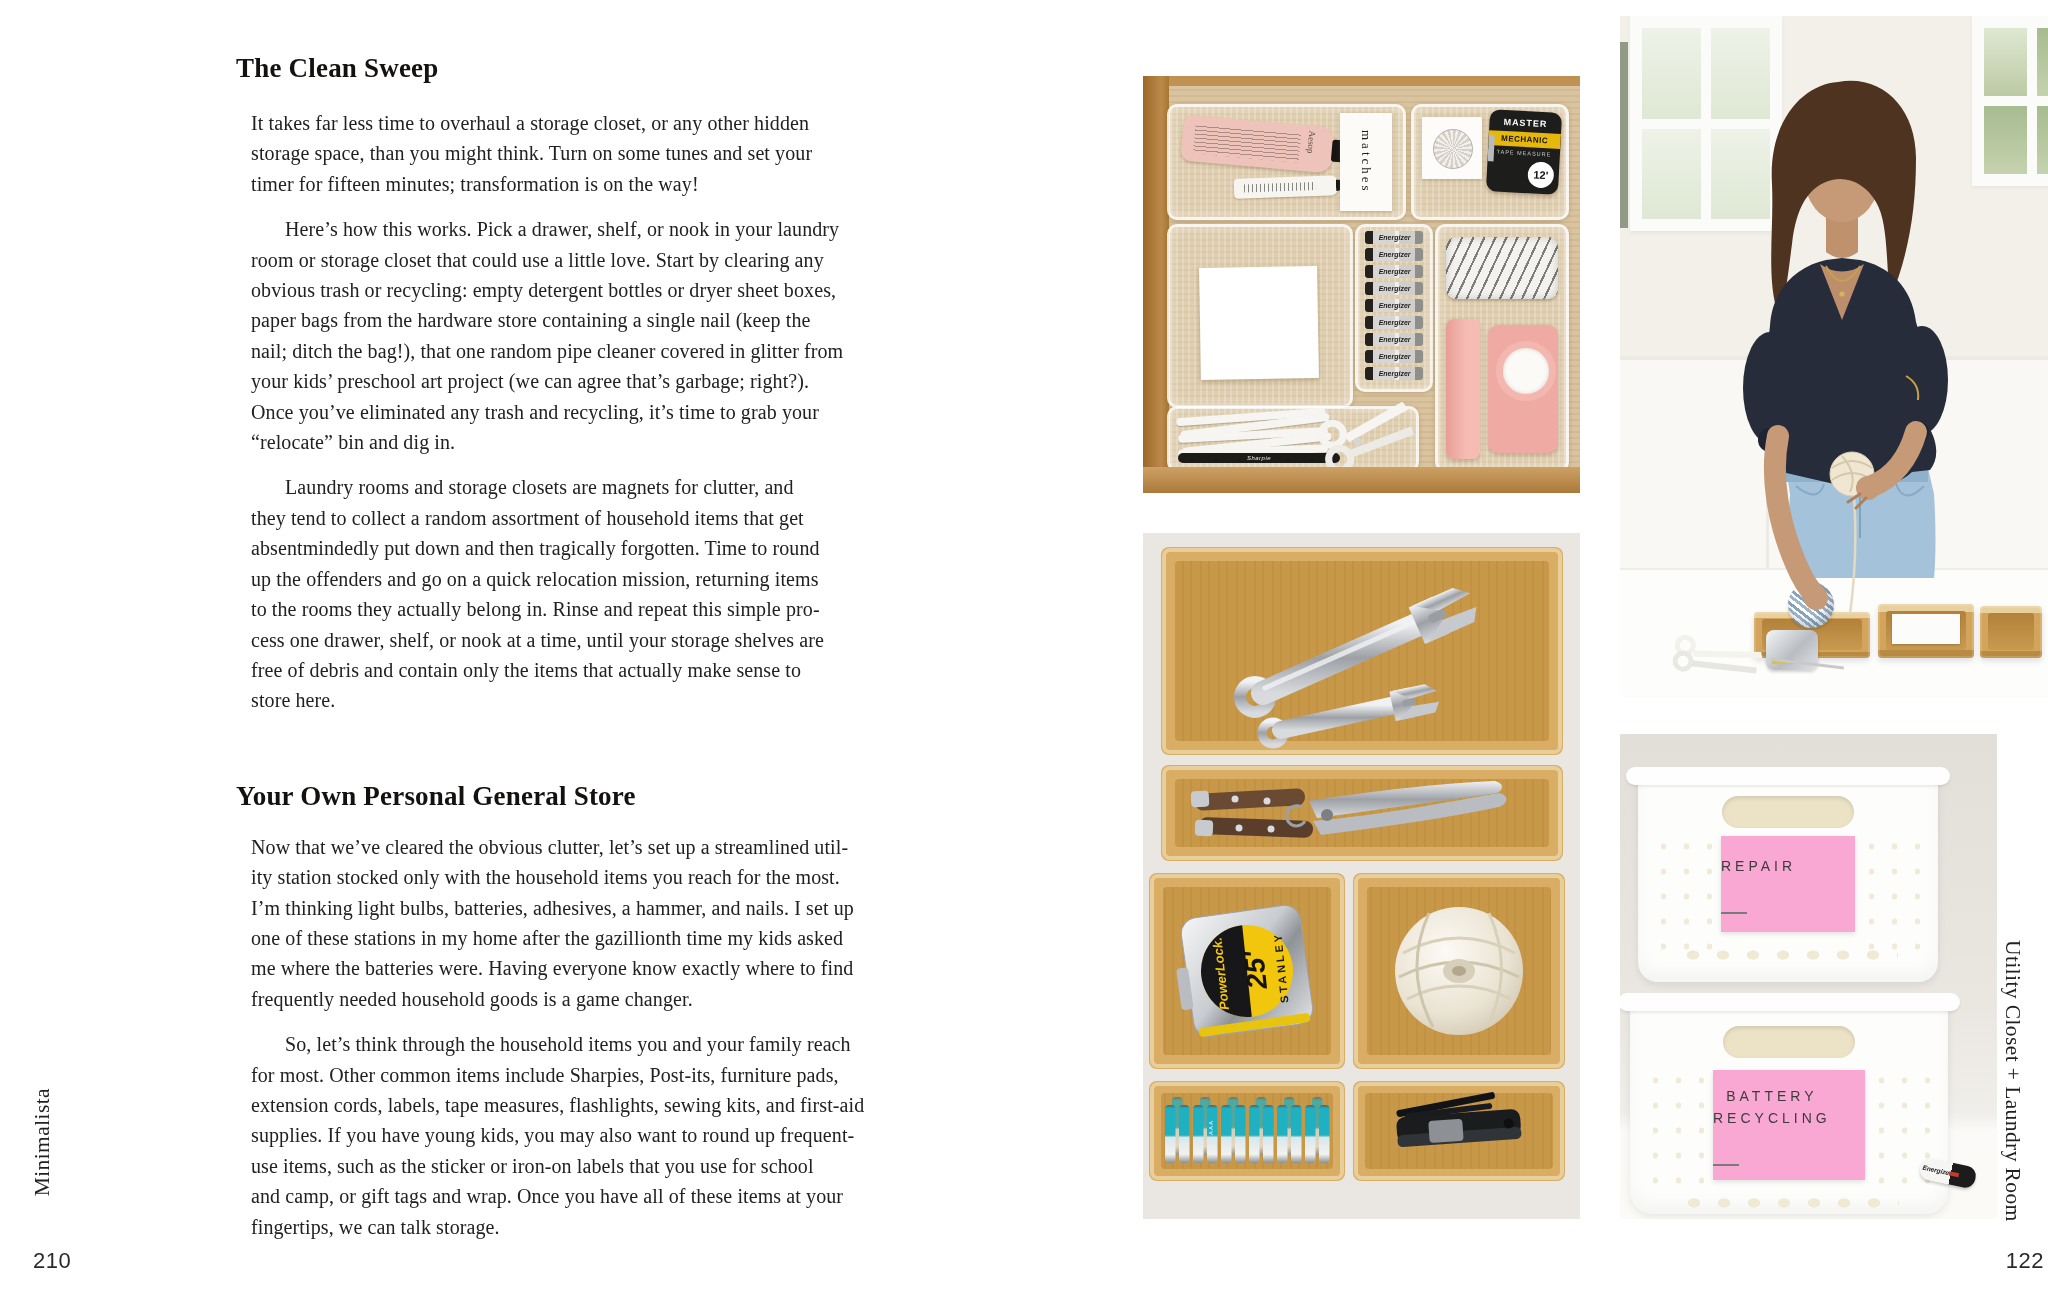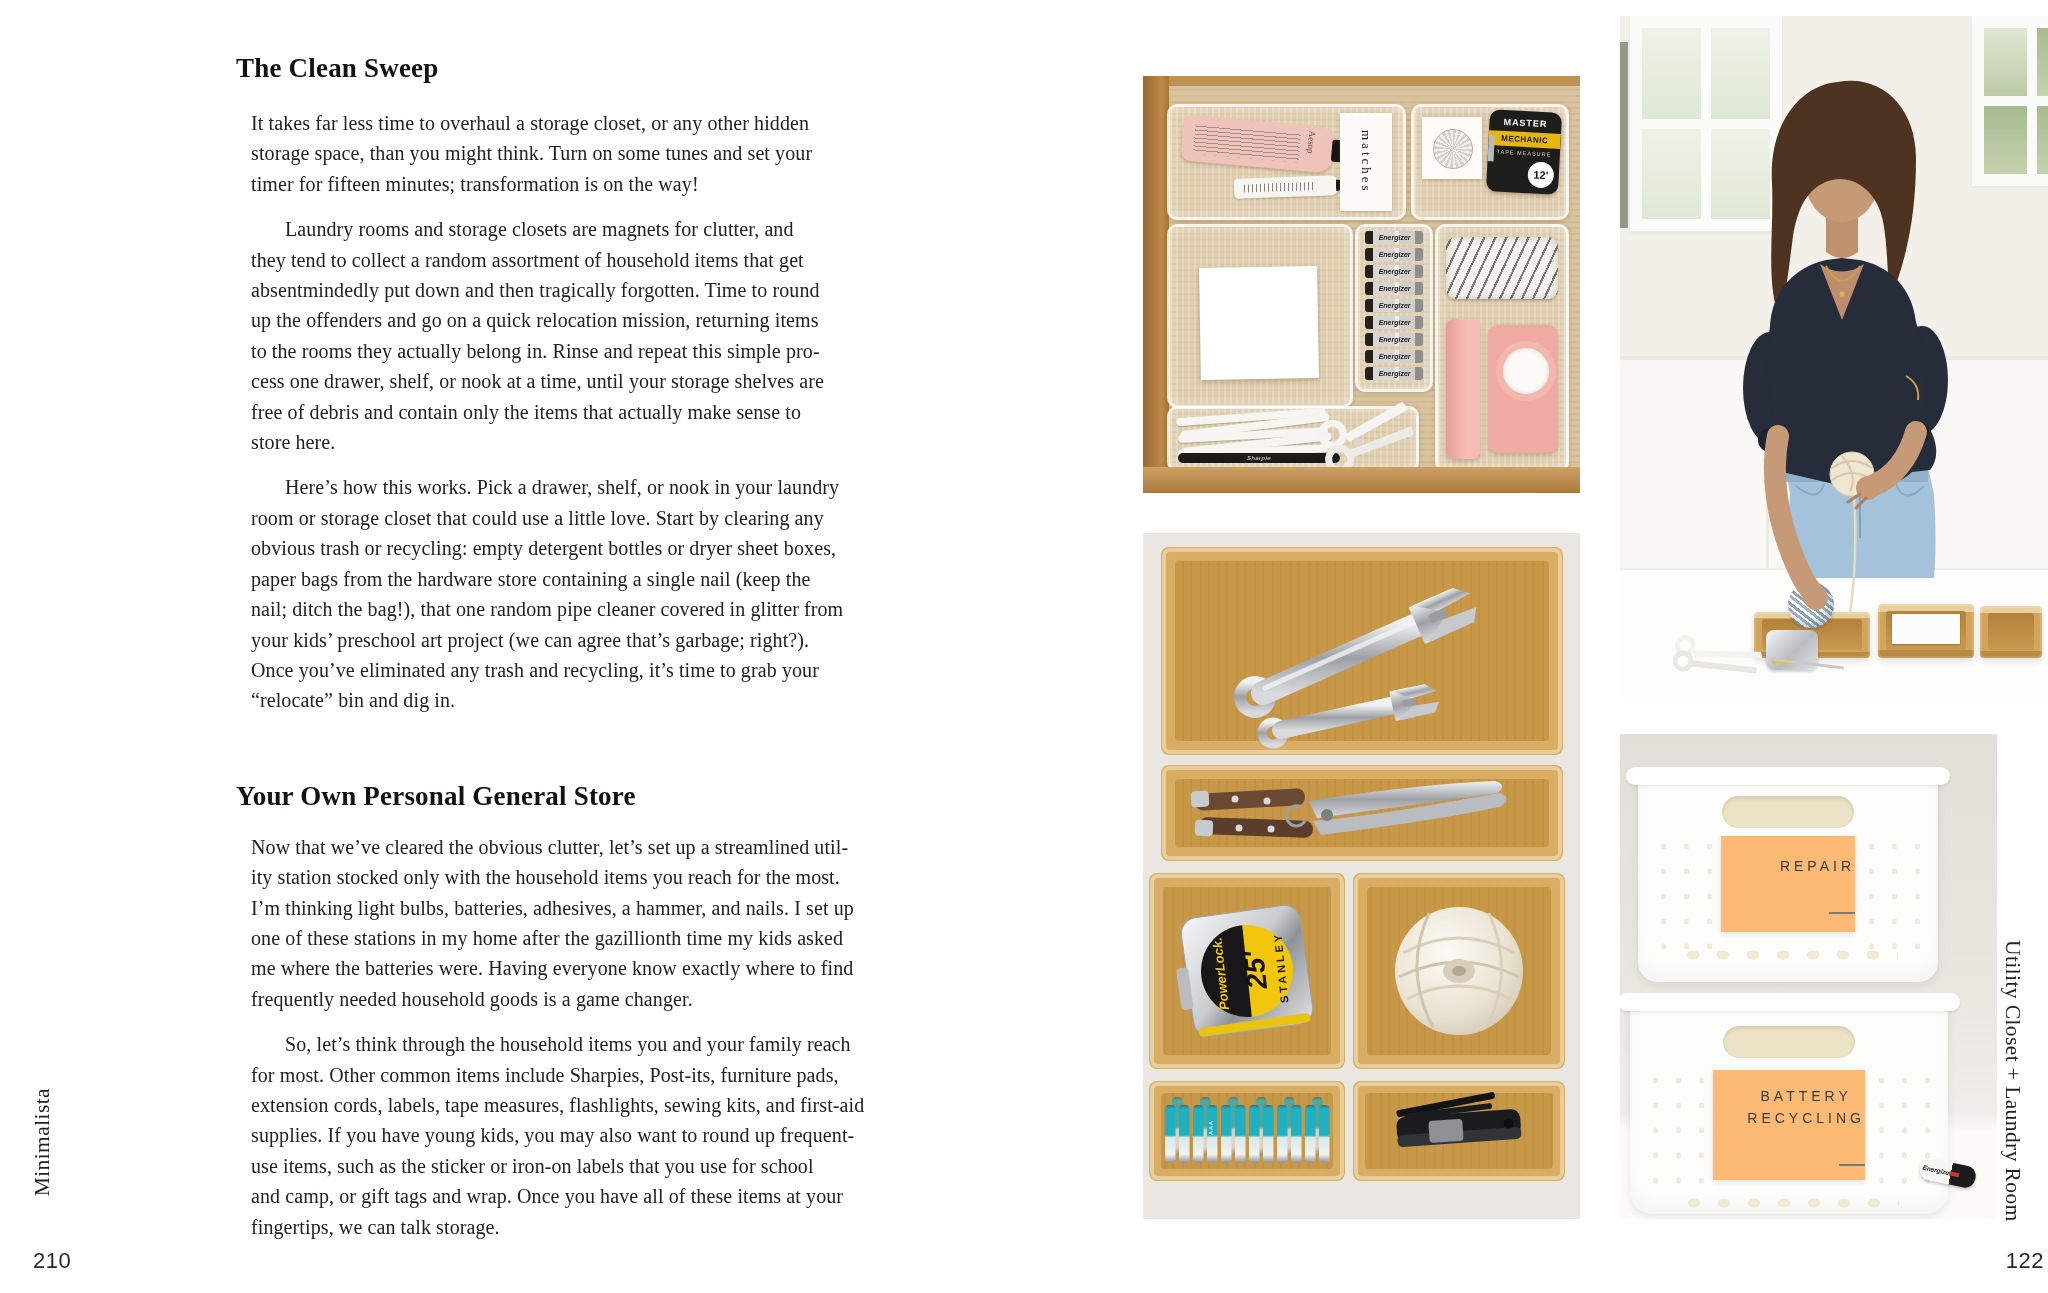--- a/index.html
+++ b/index.html
@@ -130,22 +130,22 @@
            background:linear-gradient(180deg,#e2ded8 0%,#eae7e1 55%,#f0eeea 78%,#fbfaf8 82%);}
   .pd-table{position:absolute;left:0;bottom:0;width:100%;height:62px;background:#fbfaf7;}
   .bin{position:absolute;background:#fdfdfc;box-shadow:0 3px 8px rgba(0,0,0,.08), inset 0 -10px 16px rgba(0,0,0,.035);}
   .bin-t{left:18px;top:42px;width:300px;height:206px;border-radius:8px 8px 20px 20px;}
   .bin-b{left:10px;top:268px;width:318px;height:212px;border-radius:6px 6px 22px 22px;}
   .bin-rim{position:absolute;left:-12px;right:-12px;top:-9px;height:18px;background:#fefefe;border-radius:9px;
            box-shadow:0 2px 3px rgba(0,0,0,.08);}
   .handle{position:absolute;left:50%;transform:translateX(-50%);width:132px;height:32px;border-radius:16px;
           background:#ece3c6;box-shadow:inset 0 2px 4px rgba(0,0,0,.12);}
   .bin-t .handle{top:20px;} .bin-b .handle{top:24px;}
-  .plate{position:absolute;left:50%;transform:translateX(-50%);background:#fdba74;
-         box-shadow:0 2px 5px rgba(0,0,0,.12);display:flex;flex-direction:column;align-items:flex-end;justify-content:center;gap:26px;}
+  .plate{position:absolute;left:50%;transform:translateX(-50%);background:#f9a8d4;
+         box-shadow:0 2px 5px rgba(0,0,0,.12);display:flex;flex-direction:column;align-items:flex-start;justify-content:center;gap:26px;}
   .bin-t .plate{top:60px;width:134px;height:96px;}
   .bin-b .plate{top:68px;width:152px;height:110px;}
   .plate .lbl{font:400 14px "Liberation Sans",sans-serif;letter-spacing:4px;color:#3c3c3c;text-align:center;white-space:pre-line;line-height:22px;}
   .plate .rule{width:26px;height:2px;background:#7a7a7a;margin-top:9px;}
   .dots{position:absolute;background-image:radial-gradient(#f1ead8 2.6px,transparent 3px);background-size:23px 25px;}
   .dots.l{left:14px;width:64px;} .dots.r{right:14px;width:64px;}
   .bin-t .dots{top:58px;height:120px;} .bin-b .dots{top:66px;height:128px;}
   .dots-big{position:absolute;left:50%;transform:translateX(-50%);width:220px;height:22px;
           background-image:radial-gradient(#f0e9d4 6px,transparent 6.5px);background-size:30px 22px;}
   .bin-t .dots-big{top:168px;} .bin-b .dots-big{top:190px;}
@@ -157,36 +157,36 @@
 </head>
 <body>
 
 <div class="spread">
 
   <div class="text-col">
     <h1 class="sec-h first">The Clean Sweep</h1>
     <p class="para">It takes far less time to overhaul a storage closet, or any other hidden
 storage space, than you might think. Turn on some tunes and set your
 timer for fifteen minutes; transformation is on the way!</p>
+    <p class="para indent">Here’s how this works. Pick a drawer, shelf, or nook in your laundry
+room or storage closet that could use a little love. Start by clearing any
+obvious trash or recycling: empty detergent bottles or dryer sheet boxes,
+paper bags from the hardware store containing a single nail (keep the
+nail; ditch the bag!), that one random pipe cleaner covered in glitter from
+your kids’ preschool art project (we can agree that’s garbage; right?).
+Once you’ve eliminated any trash and recycling, it’s time to grab your
+“relocate” bin and dig in.</p>
     <p class="para indent">Laundry rooms and storage closets are magnets for clutter, and
 they tend to collect a random assortment of household items that get
 absentmindedly put down and then tragically forgotten. Time to round
 up the offenders and go on a quick relocation mission, returning items
 to the rooms they actually belong in. Rinse and repeat this simple pro-
 cess one drawer, shelf, or nook at a time, until your storage shelves are
 free of debris and contain only the items that actually make sense to
 store here.</p>
-    <p class="para indent">Here’s how this works. Pick a drawer, shelf, or nook in your laundry
-room or storage closet that could use a little love. Start by clearing any
-obvious trash or recycling: empty detergent bottles or dryer sheet boxes,
-paper bags from the hardware store containing a single nail (keep the
-nail; ditch the bag!), that one random pipe cleaner covered in glitter from
-your kids’ preschool art project (we can agree that’s garbage; right?).
-Once you’ve eliminated any trash and recycling, it’s time to grab your
-“relocate” bin and dig in.</p>
     <h1 class="sec-h second">Your Own Personal General Store</h1>
     <p class="para">Now that we’ve cleared the obvious clutter, let’s set up a streamlined util-
 ity station stocked only with the household items you reach for the most.
 I’m thinking light bulbs, batteries, adhesives, a hammer, and nails. I set up
 one of these stations in my home after the gazillionth time my kids asked
 me where the batteries were. Having everyone know exactly where to find
 frequently needed household goods is a game changer.</p>
     <p class="para indent">So, let’s think through the household items you and your family reach
 for most. Other common items include Sharpies, Post-its, furniture pads,
 extension cords, labels, tape measures, flashlights, sewing kits, and first-aid

